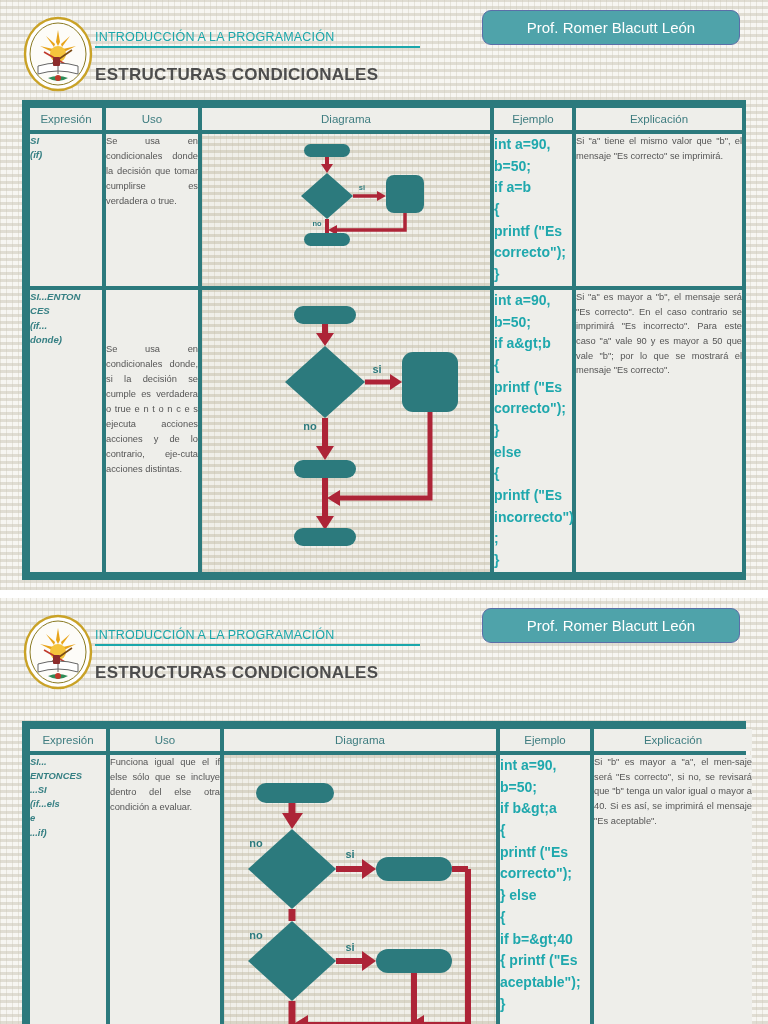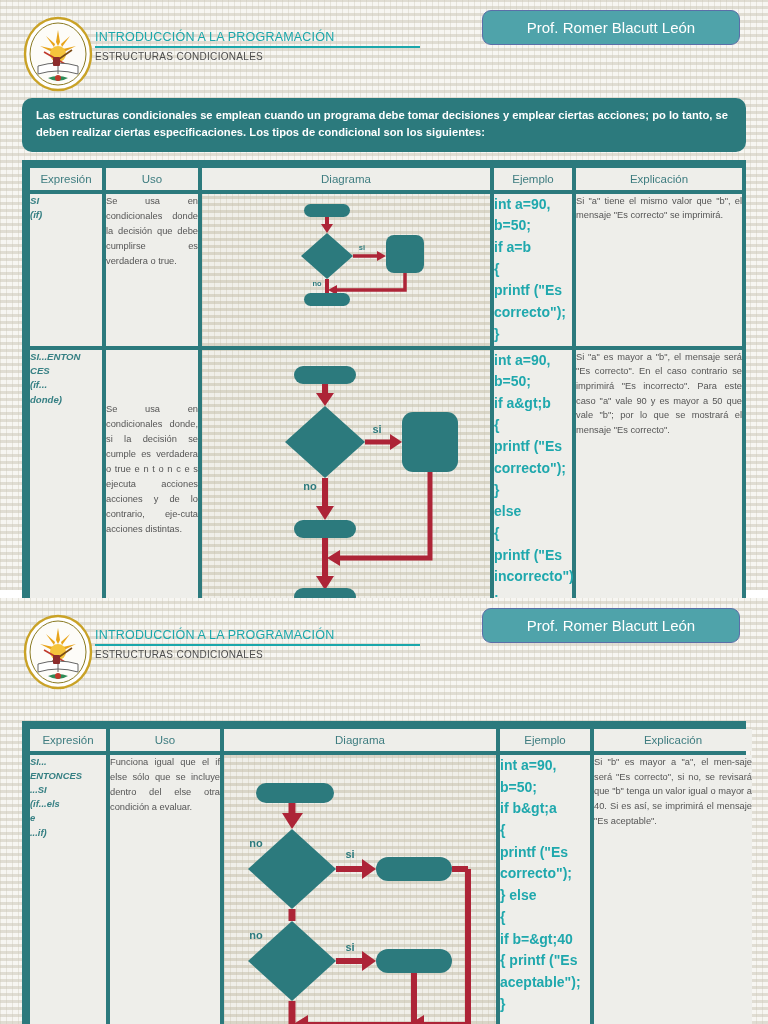--- a/index.html
+++ b/index.html
@@ -40,22 +40,22 @@
   }
   .logo svg{display:block;}
   .hdr-titles{position:absolute;left:95px;top:30px;width:340px;}
   .kicker{
     color:#1ba7ab;font-size:12.5px;letter-spacing:.2px;
     font-family:"Liberation Sans", sans-serif;
     white-space:nowrap;
   }
   .kicker-rule{height:2px;background:#1ba7ab;width:325px;margin-top:2px;}
   .maintitle{
-    color:#4d4d4d;font-size:10px;font-weight:normal;letter-spacing:.3px;
-    margin-top:3px;white-space:nowrap;
+    color:#4d4d4d;font-size:17px;font-weight:bold;letter-spacing:.3px;
+    margin-top:17px;white-space:nowrap;
   }
   .prof-pill{
     position:absolute;right:28px;top:10px;
     width:258px;height:35px;border-radius:9px;
     background:#4fa3aa;border:1.6px solid #5b6fa8;
     color:#ffffff;font-size:15px;
     display:flex;align-items:center;justify-content:center;
     white-space:nowrap;
   }
 
@@ -143,21 +143,20 @@
 
     <div class="hdr-titles">
       <div class="kicker">INTRODUCCIÓN A LA PROGRAMACIÓN</div>
       <div class="kicker-rule"></div>
       <div class="maintitle">ESTRUCTURAS CONDICIONALES</div>
     </div>
 
     <div class="prof-pill">Prof. Romer Blacutt León</div>
   </div>
 
-  <div class="banner">Las estructuras condicionales se emplean cuando un programa debe tomar decisiones y emplear ciertas acciones; po lo tanto, se deben realizar ciertas especificaciones. Los tipos de condicional son los siguientes:</div>
 
   <div class="tbl-wrap">
     <table class="tbl">
       <colgroup>
         <col class="c-expr">
           <col class="c-uso">
           <col class="c-diag">
           <col class="c-ej">
           <col class="c-exp">
       </colgroup>
@@ -168,21 +167,21 @@
           <th>Diagrama</th>
           <th>Ejemplo</th>
           <th>Explicación</th>
         </tr>
       </thead>
       <tbody>
 
         <tr>
           <td class="expr" style="white-space:pre-line;">SI
 (if)</td>
-          <td class="uso">Se usa en condicionales donde la decisión que debe cumplirse es verdadera o true.</td>
+          <td class="uso">Se usa en condicionales donde la decisión que tomar cumplirse es verdadera o true.</td>
           <td class="diag">
             <svg width="288" height="118" viewBox="0 0 288 118">
 
               <rect x="102" y="10" width="46" height="13" rx="6.5" fill="#2c7a7d"></rect>
 
               <path d="M125 23 L125 31" stroke="#ad2437" stroke-width="4" fill="none"></path>
               <polygon points="119,30 131,30 125,39" fill="#ad2437"></polygon>
 
               <polygon points="125,39 151,62 125,85 99,62" fill="#2c7a7d"></polygon>
 

